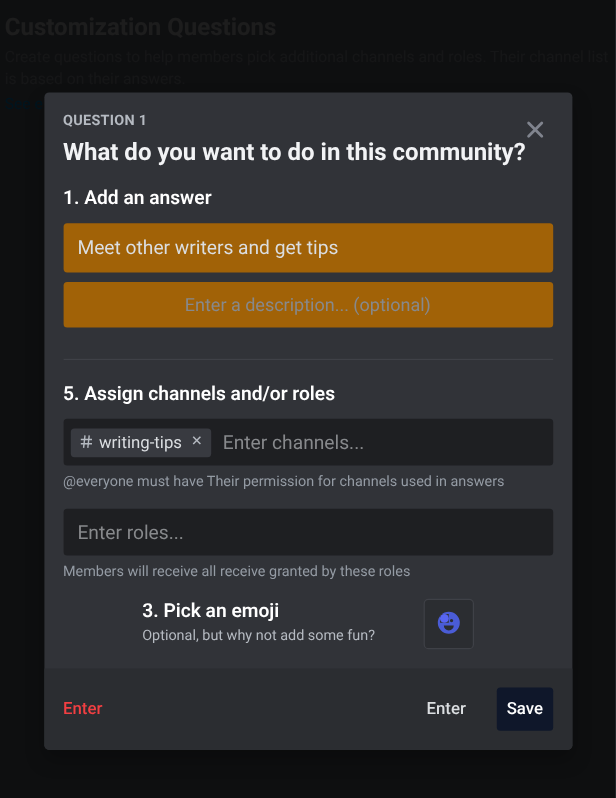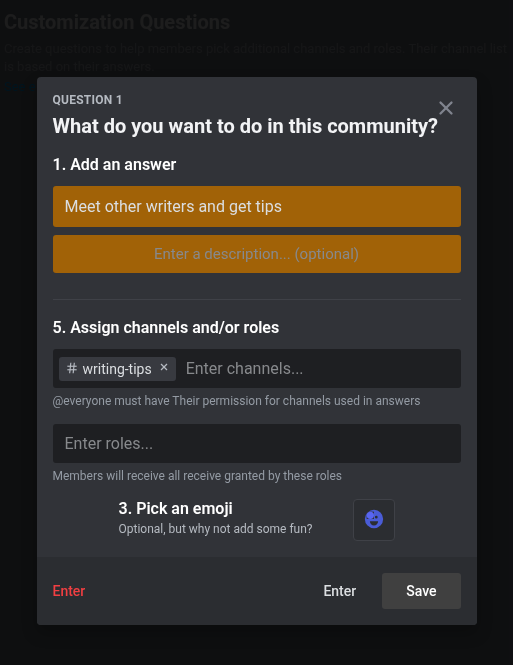--- a/index.html
+++ b/index.html
@@ -219,23 +219,23 @@
       background: none;
       color: #f23f42;
       padding-left: 0;
       margin-right: auto;
     }
     .btn-cancel {
       background: none;
       color: #dbdee1;
     }
     .btn-save {
-      background: #404040;
+      background: #0f172a;
       color: #fff;
-      padding: 10px 24px;
+      padding: 10px 8px;
     }
   </style>
 </head>
 <body>
 
 <div class="background">
   <div class="bg-title">Customization Questions</div>
   <div class="bg-subtitle">Create questions to help members pick additional channels and roles. Their channel list is based on their answers.</div>
   <span class="bg-link">See e</span>
 </div>

